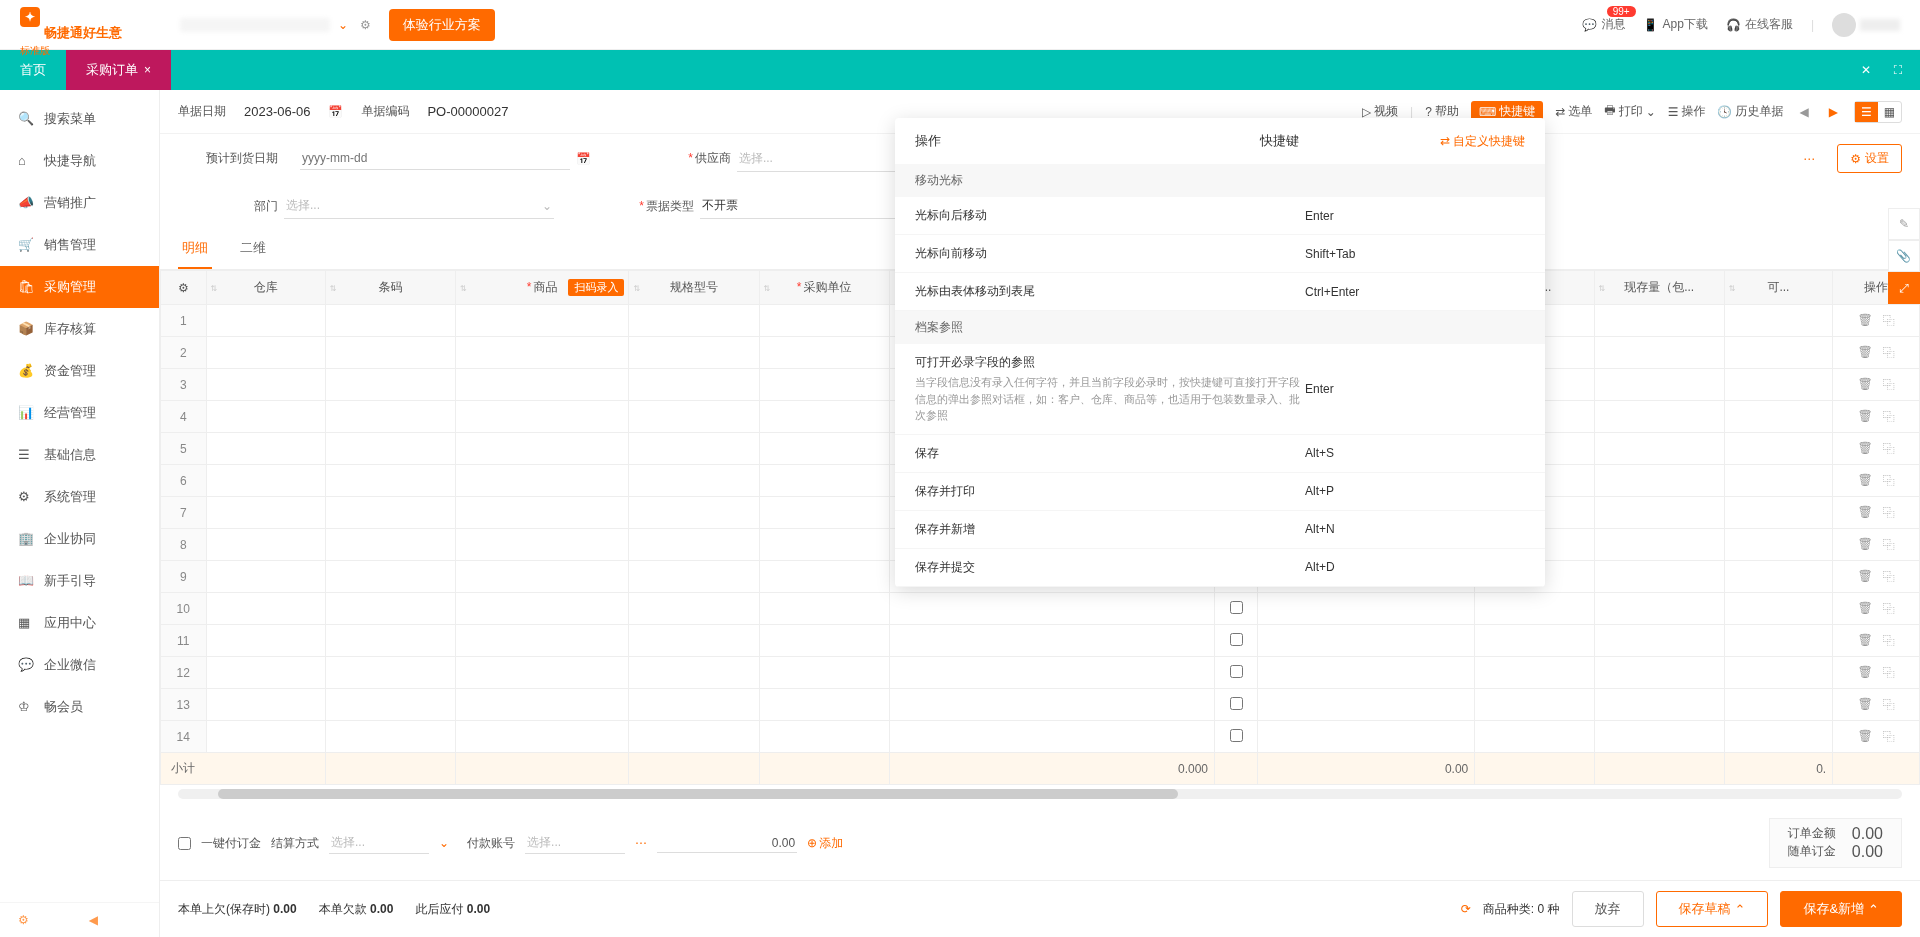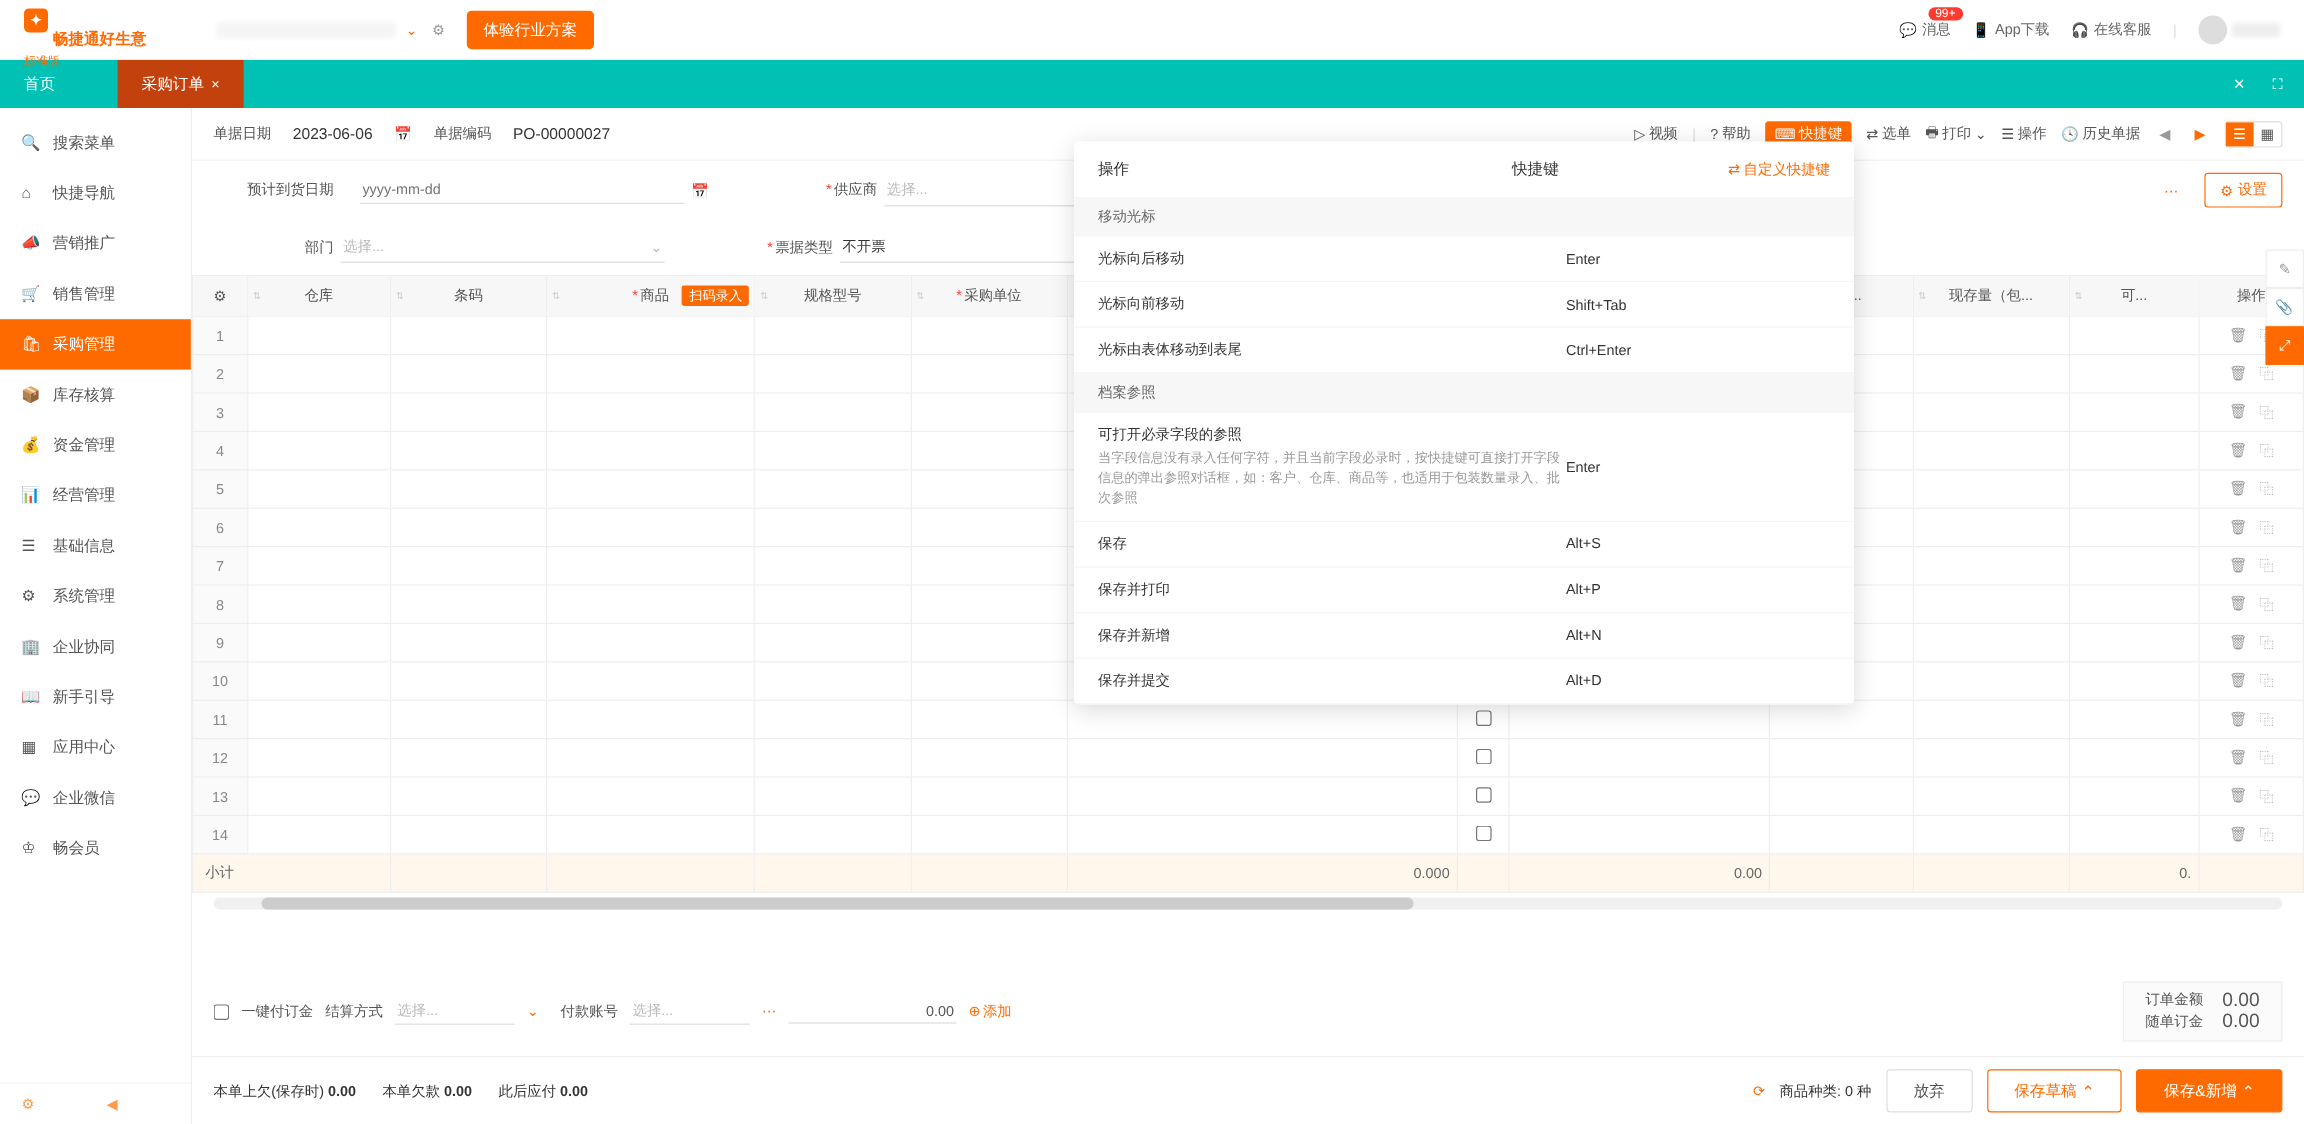--- a/index.html
+++ b/index.html
@@ -16,21 +16,21 @@
 .gear-btn { margin-left: 12px; color: #999; cursor: pointer; }
 .trial-btn { background: #ff6a00; color: #fff; padding: 7px 14px; border-radius: 4px; margin-left: 18px; cursor: pointer; font-size: 13px; }
 .header-right { margin-left: auto; display: flex; align-items: center; gap: 18px; color: #666; font-size: 12px; }
 .header-right .item { display: flex; align-items: center; gap: 4px; cursor: pointer; position: relative; }
 .badge { background: #ff3b30; color: #fff; border-radius: 8px; padding: 0 6px; font-size: 10px; position: absolute; top: -10px; right: -10px; }
 .avatar { width: 24px; height: 24px; background: #ddd; border-radius: 50%; }
 
 
 .tab-bar { height: 40px; background: #00c1b3; display: flex; align-items: stretch; color: #fff; }
 .tab { padding: 0 20px; display: flex; align-items: center; gap: 6px; cursor: pointer; font-size: 13px; }
-.tab.active { background: #c2410c; margin-left: 32px; }
+.tab.active { background: #be185d; }
 .tab-close { font-size: 12px; cursor: pointer; }
 .tab-bar-right { margin-left: auto; display: flex; align-items: center; gap: 8px; padding-right: 10px; }
 .tab-bar-right .iconbtn { width: 24px; height: 24px; display: flex; align-items: center; justify-content: center; cursor: pointer; }
 
 
 .main-area { display: flex; height: calc(100% - 90px); }
 .sidebar { width: 160px; background: #fff; border-right: 1px solid #eee; padding-top: 8px; position: relative; }
 .sidebar-item { display: flex; align-items: center; gap: 10px; padding: 12px 18px; color: #555; cursor: pointer; font-size: 13px; }
 .sidebar-item.active { background: #ff6a00; color: #fff; }
 .sidebar-item .nav-icon { width: 16px; height: 16px; display: inline-block; }
@@ -292,20 +292,24 @@
           </div>
       </div>
       <div class="form-field" style="margin-left:30px;">
         <span class="form-label"><span class="req">*</span><span>票据类型</span></span>
         <div class="form-select" style="color:#333;">
             <span>不开票</span>
           </div>
       </div>
     </div>
 
+    <div class="table-tabs">
+      <div class="table-tab active">明细</div>
+      <div class="table-tab">二维</div>
+    </div>
 
     <div class="grid-wrap">
       <table class="grid">
         <colgroup>
           <col style="width:42px">
             <col style="width:110px">
             <col style="width:120px">
             <col style="width:160px">
             <col style="width:120px">
             <col style="width:120px">

